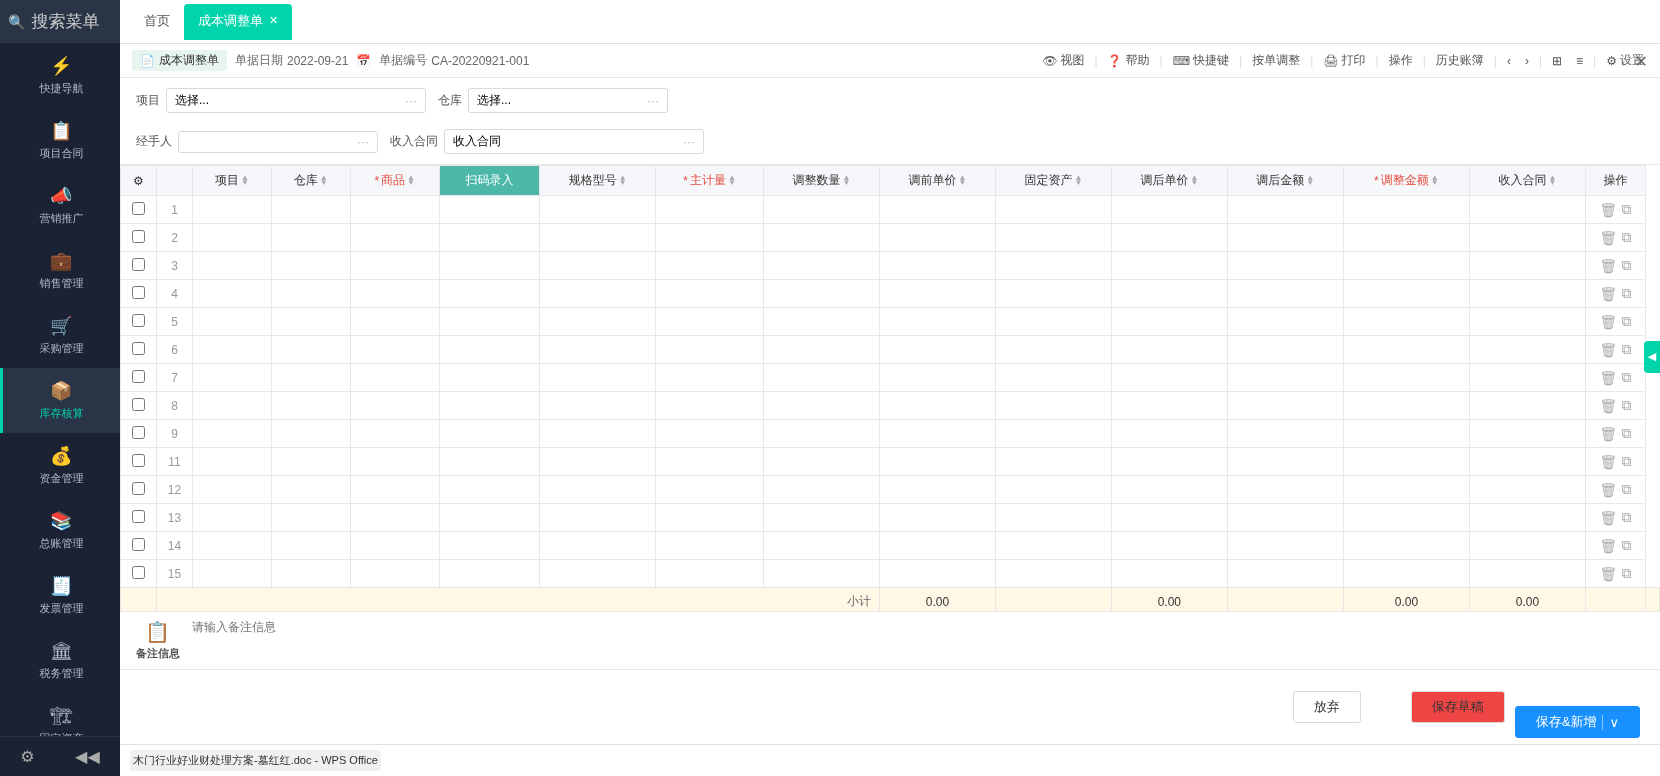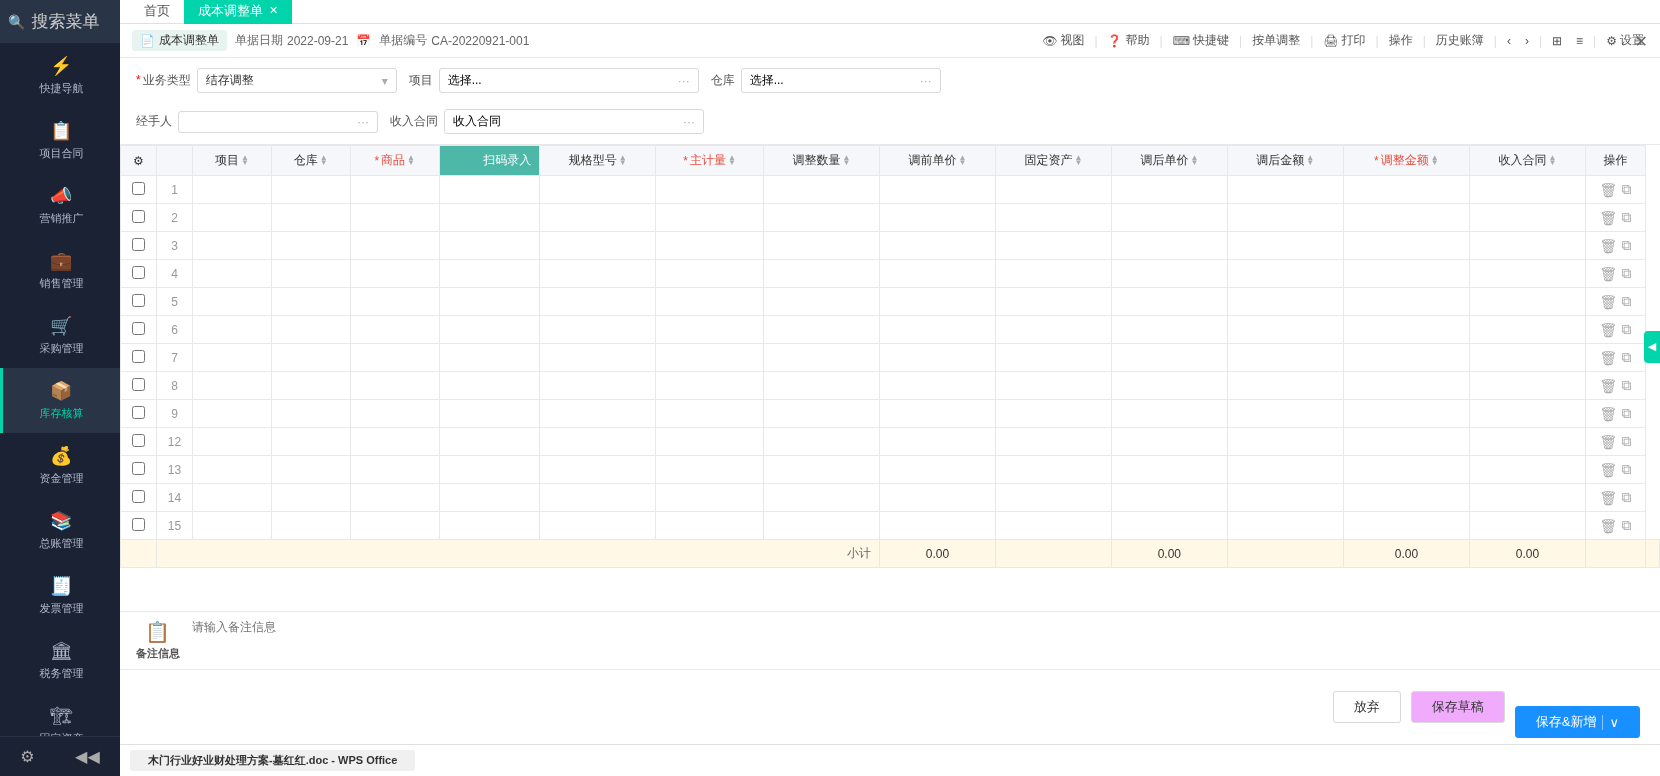--- a/index.html
+++ b/index.html
@@ -17,21 +17,21 @@
     .sidebar-item.active { background: #2a3447; color: #00d4aa; border-left-color: #00d4aa; }
     .sidebar-item .item-icon { font-size: 18px; }
     .sidebar-item .item-label { font-size: 11px; text-align: center; }
     .sidebar-bottom { padding: 10px 0; border-top: 1px solid #2a3447; display: flex; align-items: center; justify-content: space-around; }
     .sidebar-bottom .btn { color: #aaa; cursor: pointer; font-size: 16px; }
 
     
     .main-content { flex: 1; display: flex; flex-direction: column; background: #f0f2f5; overflow: hidden; }
 
     
-    .tab-bar { display: flex; align-items: center; background: #fff; border-bottom: 1px solid #e0e0e0; padding: 0 10px; height: 24px; flex-shrink: 0; }
+    .tab-bar { display: flex; align-items: center; background: #fff; border-bottom: 1px solid #e0e0e0; padding: 0 10px; height: 44px; flex-shrink: 0; }
     .tab { display: flex; align-items: center; gap: 6px; padding: 0 14px; height: 36px; cursor: pointer; font-size: 13px; color: #555; border-bottom: 2px solid transparent; }
     .tab.active { background: #00d4aa; color: #fff; border-bottom-color: #00d4aa; border-radius: 4px 4px 0 0; }
     .tab .close-icon { font-size: 11px; cursor: pointer; }
 
     
     .doc-area { flex: 1; display: flex; flex-direction: column; background: #fff; margin: 0; overflow: hidden; position: relative; }
 
     
     .toolbar { display: flex; align-items: center; padding: 6px 12px; background: #fff; border-bottom: 1px solid #e8e8e8; gap: 8px; flex-shrink: 0; flex-wrap: wrap; }
     .toolbar-left { display: flex; align-items: center; gap: 8px; flex: 1; }
@@ -70,25 +70,25 @@
     .note-area { padding: 8px 16px; border-top: 1px solid #e8e8e8; display: flex; align-items: flex-start; gap: 12px; flex-shrink: 0; }
     .note-icon-wrapper { display: flex; flex-direction: column; align-items: center; gap: 2px; color: #555; }
     .note-icon { font-size: 20px; color: #555; }
     .note-label { font-size: 11px; color: #555; font-weight: bold; }
     .note-input { flex: 1; border: none; outline: none; font-size: 12px; color: #c2410c; background: transparent; }
 
     
     .footer { display: flex; justify-content: flex-end; align-items: center; gap: 10px; padding: 6px 20px; background: #fff; border-top: 1px solid #e8e8e8; flex-shrink: 0; }
     .footer-btn { padding: 6px 20px; border-radius: 3px; font-size: 13px; cursor: pointer; border: 1px solid #d9d9d9; background: #fff; color: #333; }
     .footer-btn.primary { background: #1890ff; color: #fff; border-color: #1890ff; display: flex; align-items: center; gap: 6px; margin-top: 30px; }
-    .footer-btn.draft { background: #f0abfc; color: #333; border: 1px solid #d9d9d9; }
+    .footer-btn.draft { background: #ef4444; color: #333; border: 1px solid #d9d9d9; margin-left: 40px; }
 
     
     .taskbar { background: #fff; border-top: 1px solid #e0e0e0; padding: 4px 10px; display: flex; align-items: center; gap: 8px; flex-shrink: 0; height: 32px; }
-    .taskbar-item { background: #f0f0f0; padding: 3px 18px; border-radius: 3px; font-size: 11px; color: #333; cursor: pointer; font-weight: bold; }
+    .taskbar-item { background: #f0f0f0; padding: 3px 3px; border-radius: 3px; font-size: 11px; color: #333; cursor: pointer; }
 
     
     .right-handle { position: absolute; right: 0; top: 50%; transform: translateY(-50%); width: 16px; background: #00d4aa; color: #fff; display: flex; align-items: center; justify-content: center; font-size: 11px; cursor: pointer; border-radius: 4px 0 0 4px; z-index: 20; height: 32px; }
 
     
     .close-btn { position: absolute; right: 12px; top: 8px; cursor: pointer; color: #666; font-size: 16px; z-index: 30; }
   </style>
 </head>
 <body>
 
@@ -224,28 +224,20 @@
           <span class="toolbar-btn">≡</span>
           <span class="separator">|</span>
           <span class="toolbar-btn">
             <span>⚙</span>
             <span>设置</span>
           </span>
         </div>
       </div>
 
       <div class="form-area">
-        <div class="form-row">
-          <span class="form-label required">业务类型</span>
-          <div class="form-input with-dropdown">
-            <span>结存调整</span>
-            <span style="flex:1"></span>
-            <span style="color:#aaa;">▾</span>
-          </div>
-        </div>
         <div class="form-row">
           <span class="form-label">项目</span>
           <div class="form-input with-dropdown" style="min-width:260px;">
             <span class="form-input-placeholder">选择...</span>
             <span style="flex:1"></span>
             <span class="form-dots">···</span>
           </div>
         </div>
         <div class="form-row">
           <span class="form-label">仓库</span>
@@ -302,21 +294,21 @@
               <th style="color:#e74c3c;">
                   <div class="th-sortable">
                     <span>*</span>
                     <span>商品</span>
                     <span class="sort-arrows">
                       <span>▲</span>
                       <span>▼</span>
                     </span>
                   </div>
                 </th>
-              <th class="highlight-col" style="background:#4db8a8;color:#fff;text-align:right;"><span>扫码录入</span></th>
+              <th class="highlight-col" style="background:#4db8a8;color:#fff;"><span>扫码录入</span></th>
               <th>
                   <div class="th-sortable">
                     <span>规格型号</span>
                     <span class="sort-arrows">
                       <span>▲</span>
                       <span>▼</span>
                     </span>
                   </div>
                 </th>
               <th style="color:#e74c3c;">
@@ -578,20 +570,43 @@
       <td class="action-col">
         <div class="action-icons">
           <span class="action-icon" title="删除">🗑</span>
           <span class="action-icon" title="复制">⧉</span>
         </div>
       </td>
     </tr>
               <tr>
       <td><input type="checkbox" style="margin: 0px;"></td>
       <td class="row-num">9</td>
+      <td></td>
+      <td></td>
+      <td></td>
+      <td></td>
+      <td></td>
+      <td></td>
+      <td></td>
+      <td></td>
+      <td></td>
+      <td></td>
+      <td></td>
+      <td></td>
+      <td></td>
+      <td class="action-col">
+        <div class="action-icons">
+          <span class="action-icon" title="删除">🗑</span>
+          <span class="action-icon" title="复制">⧉</span>
+        </div>
+      </td>
+    </tr>
+              <tr>
+      <td><input type="checkbox" style="margin: 0px;"></td>
+      <td class="row-num">11</td>
       <td></td>
       <td></td>
       <td></td>
       <td></td>
       <td></td>
       <td></td>
       <td></td>
       <td></td>
       <td></td>
       <td></td>

